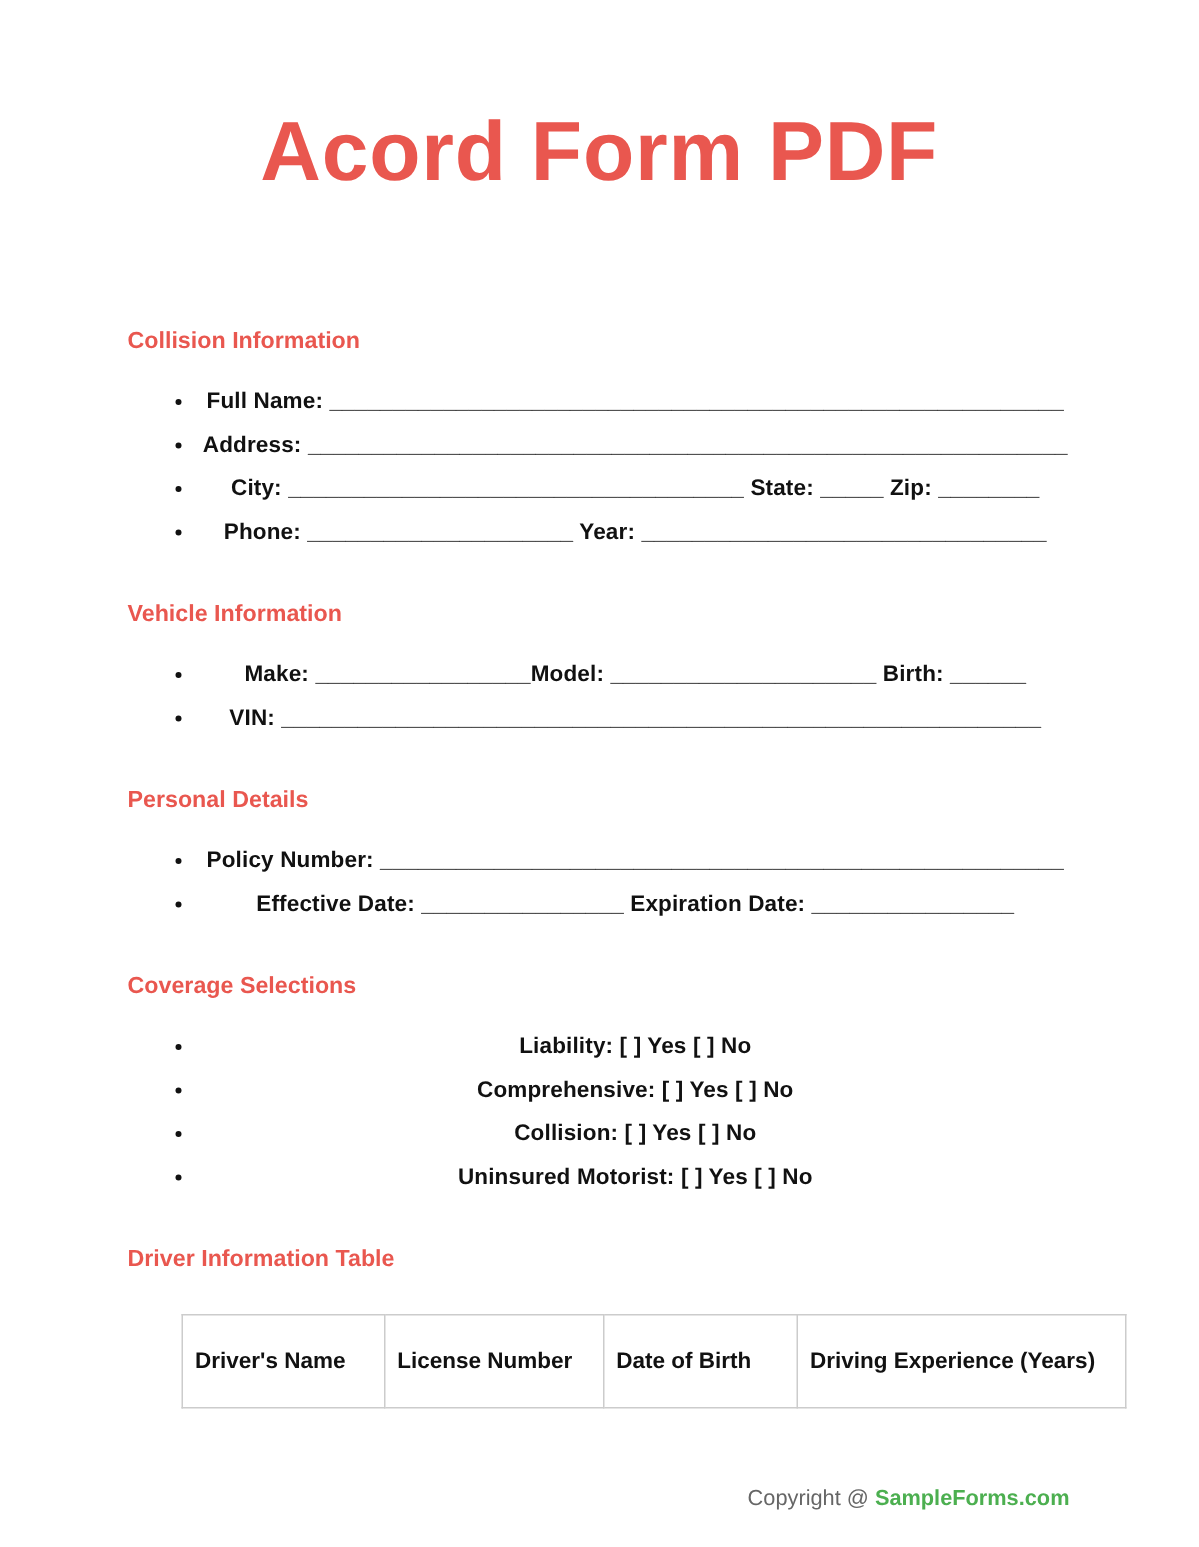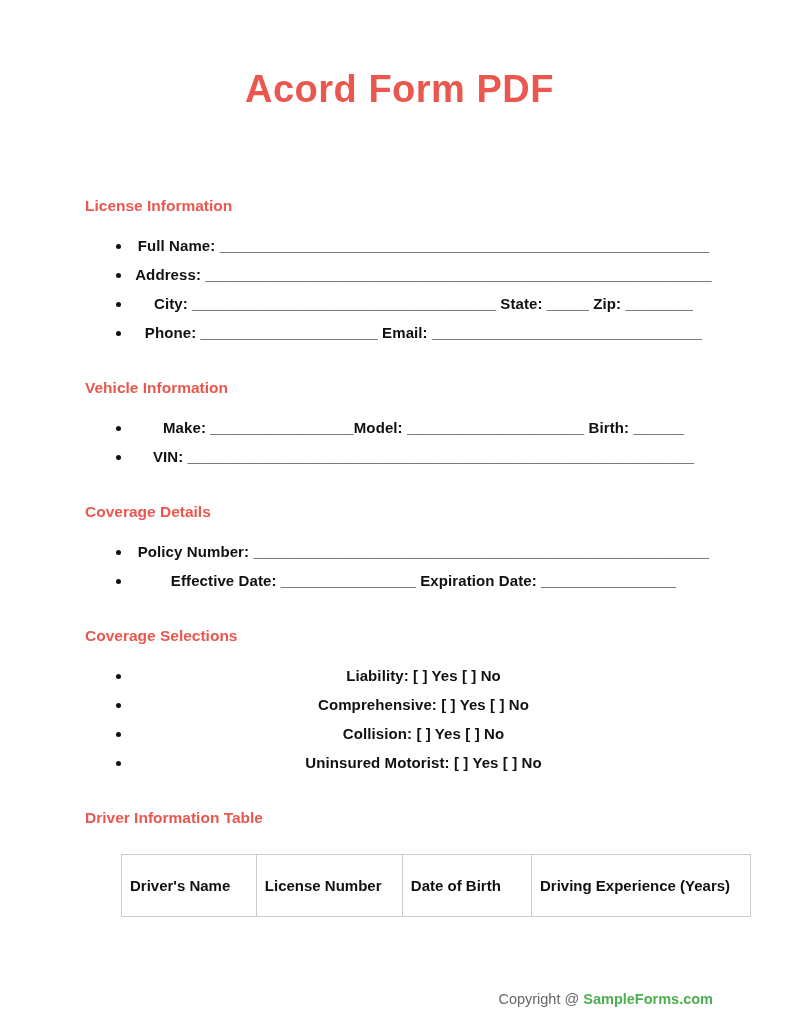--- a/index.html
+++ b/index.html
@@ -17,21 +17,21 @@
     overflow: hidden;
     box-sizing: border-box;
   }
   .content {
     padding: 0 84px 0 85px;
   }
   h1.page-title {
     margin: 68px 0 0 0;
     text-align: center;
     color: #e9574f;
-    font-size: 38px;
+    font-size: 56px;
     font-weight: 700;
     letter-spacing: 0.5px;
   }
   section.form-section {
     margin-top: 38px;
   }
   section.form-section.first {
     margin-top: 86px;
   }
   h2.section-heading {
@@ -98,39 +98,39 @@
 </style>
 </head>
 <body>
 
 <div class="page">
   <h1 class="page-title">Acord Form PDF</h1>
 
   <div class="content">
 
     <section class="form-section first">
-      <h2 class="section-heading">License Information</h2>
+      <h2 class="section-heading">Collision Information</h2>
       <ul class="form-list">
         <li>Full Name: __________________________________________________________</li>
         <li>Address: ____________________________________________________________</li>
         <li>City: ____________________________________ State: _____ Zip: ________</li>
-        <li>Phone: _____________________ Email: ________________________________</li>
+        <li>Phone: _____________________ Year: ________________________________</li>
       </ul>
     </section>
 
     <section class="form-section">
       <h2 class="section-heading">Vehicle Information</h2>
       <ul class="form-list">
         <li>Make: _________________Model: _____________________ Birth: ______</li>
         <li>VIN: ____________________________________________________________</li>
       </ul>
     </section>
 
     <section class="form-section">
-      <h2 class="section-heading">Coverage Details</h2>
+      <h2 class="section-heading">Personal Details</h2>
       <ul class="form-list">
         <li>Policy Number: ______________________________________________________</li>
         <li>Effective Date: ________________ Expiration Date: ________________</li>
       </ul>
     </section>
 
     <section class="form-section">
       <h2 class="section-heading">Coverage Selections</h2>
       <ul class="form-list">
         <li>Liability: [ ] Yes [ ] No</li>

